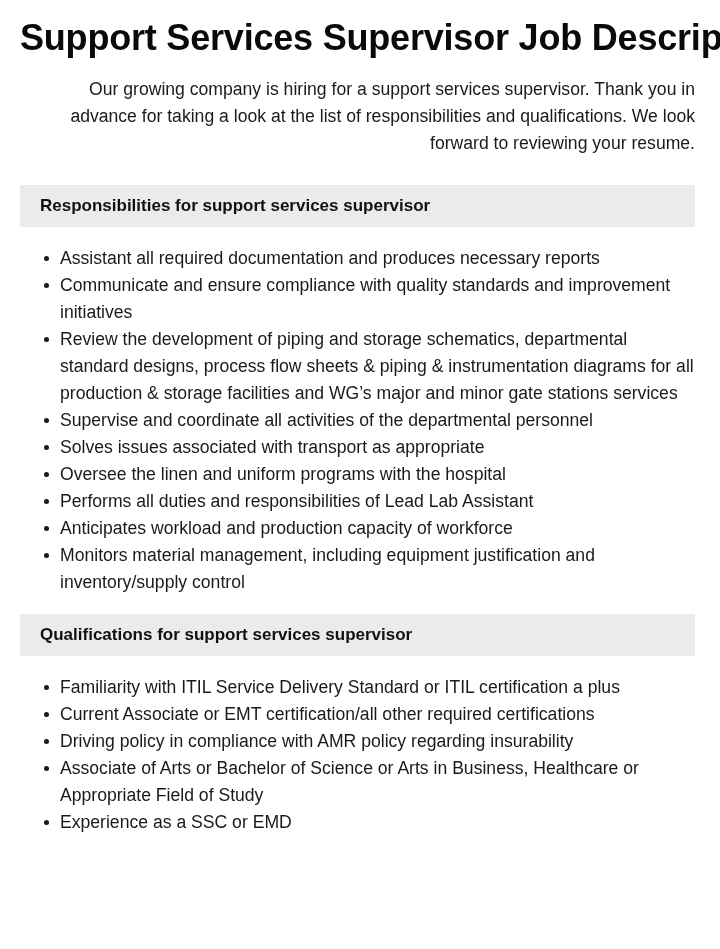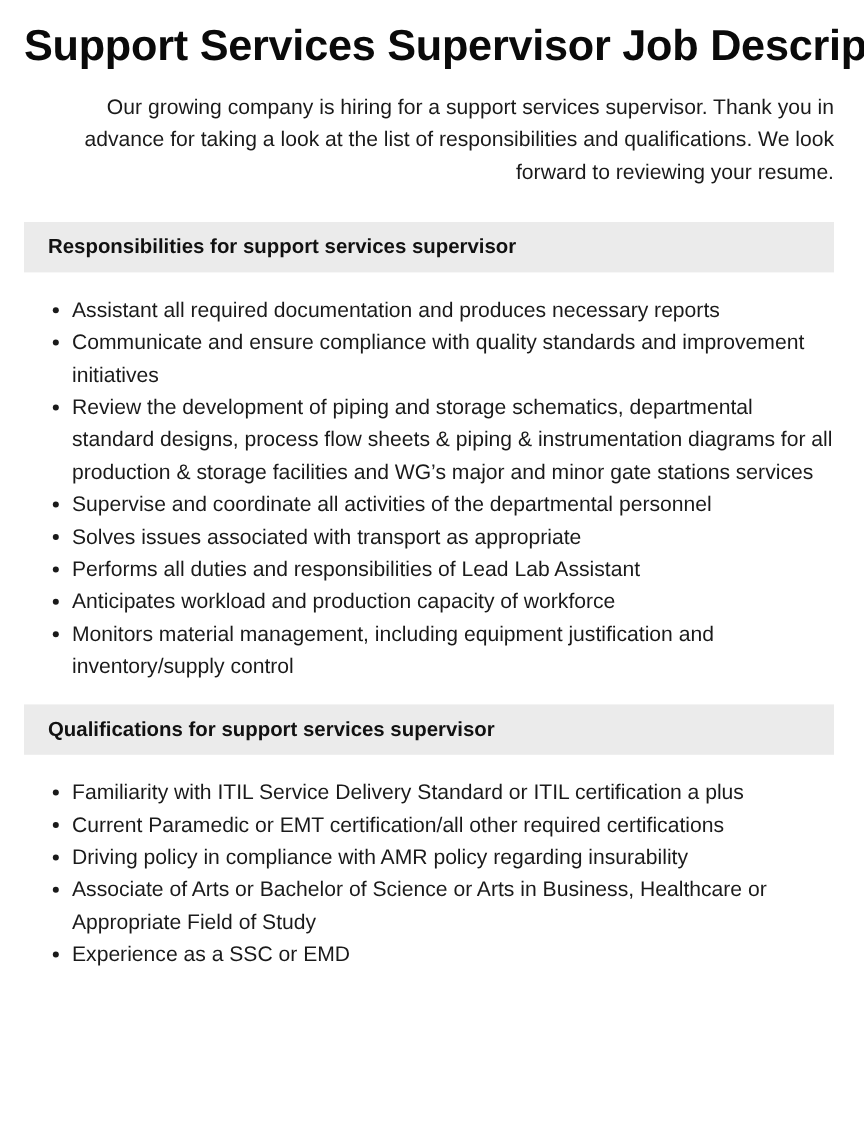--- a/index.html
+++ b/index.html
@@ -75,26 +75,27 @@
   <h1 class="title">Support Services Supervisor Job Description</h1>
   <p class="intro">Our growing company is hiring for a support services supervisor. Thank you in advance for taking a look at the list of responsibilities and qualifications. We look forward to reviewing your resume.</p>
 
   <div class="section-header">Responsibilities for support services supervisor</div>
   <ul class="items">
     <li><span class="bullet"></span><span>Assistant all required documentation and produces necessary reports</span></li>
     <li><span class="bullet"></span><span>Communicate and ensure compliance with quality standards and improvement initiatives</span></li>
     <li><span class="bullet"></span><span>Review the development of piping and storage schematics, departmental standard designs, process flow sheets &amp; piping &amp; instrumentation diagrams for all production &amp; storage facilities and WG’s major and minor gate stations services</span></li>
     <li><span class="bullet"></span><span>Supervise and coordinate all activities of the departmental personnel</span></li>
     <li><span class="bullet"></span><span>Solves issues associated with transport as appropriate</span></li>
+    <li><span class="bullet"></span><span>Oversee the linen and uniform programs with the hospital</span></li>
     <li><span class="bullet"></span><span>Performs all duties and responsibilities of Lead Lab Assistant</span></li>
     <li><span class="bullet"></span><span>Anticipates workload and production capacity of workforce</span></li>
     <li><span class="bullet"></span><span>Monitors material management, including equipment justification and inventory/supply control</span></li>
   </ul>
 
   <div class="section-header section-qual">Qualifications for support services supervisor</div>
   <ul class="items">
     <li><span class="bullet"></span><span>Familiarity with ITIL Service Delivery Standard or ITIL certification a plus</span></li>
-    <li><span class="bullet"></span><span>Current Paramedic or EMT certification/all other required certifications</span></li>
+    <li><span class="bullet"></span><span>Current Associate or EMT certification/all other required certifications</span></li>
     <li><span class="bullet"></span><span>Driving policy in compliance with AMR policy regarding insurability</span></li>
     <li><span class="bullet"></span><span>Associate of Arts or Bachelor of Science or Arts in Business, Healthcare or Appropriate Field of Study</span></li>
     <li><span class="bullet"></span><span>Experience as a SSC or EMD</span></li>
   </ul>
 </div>
 
 </body></html>

